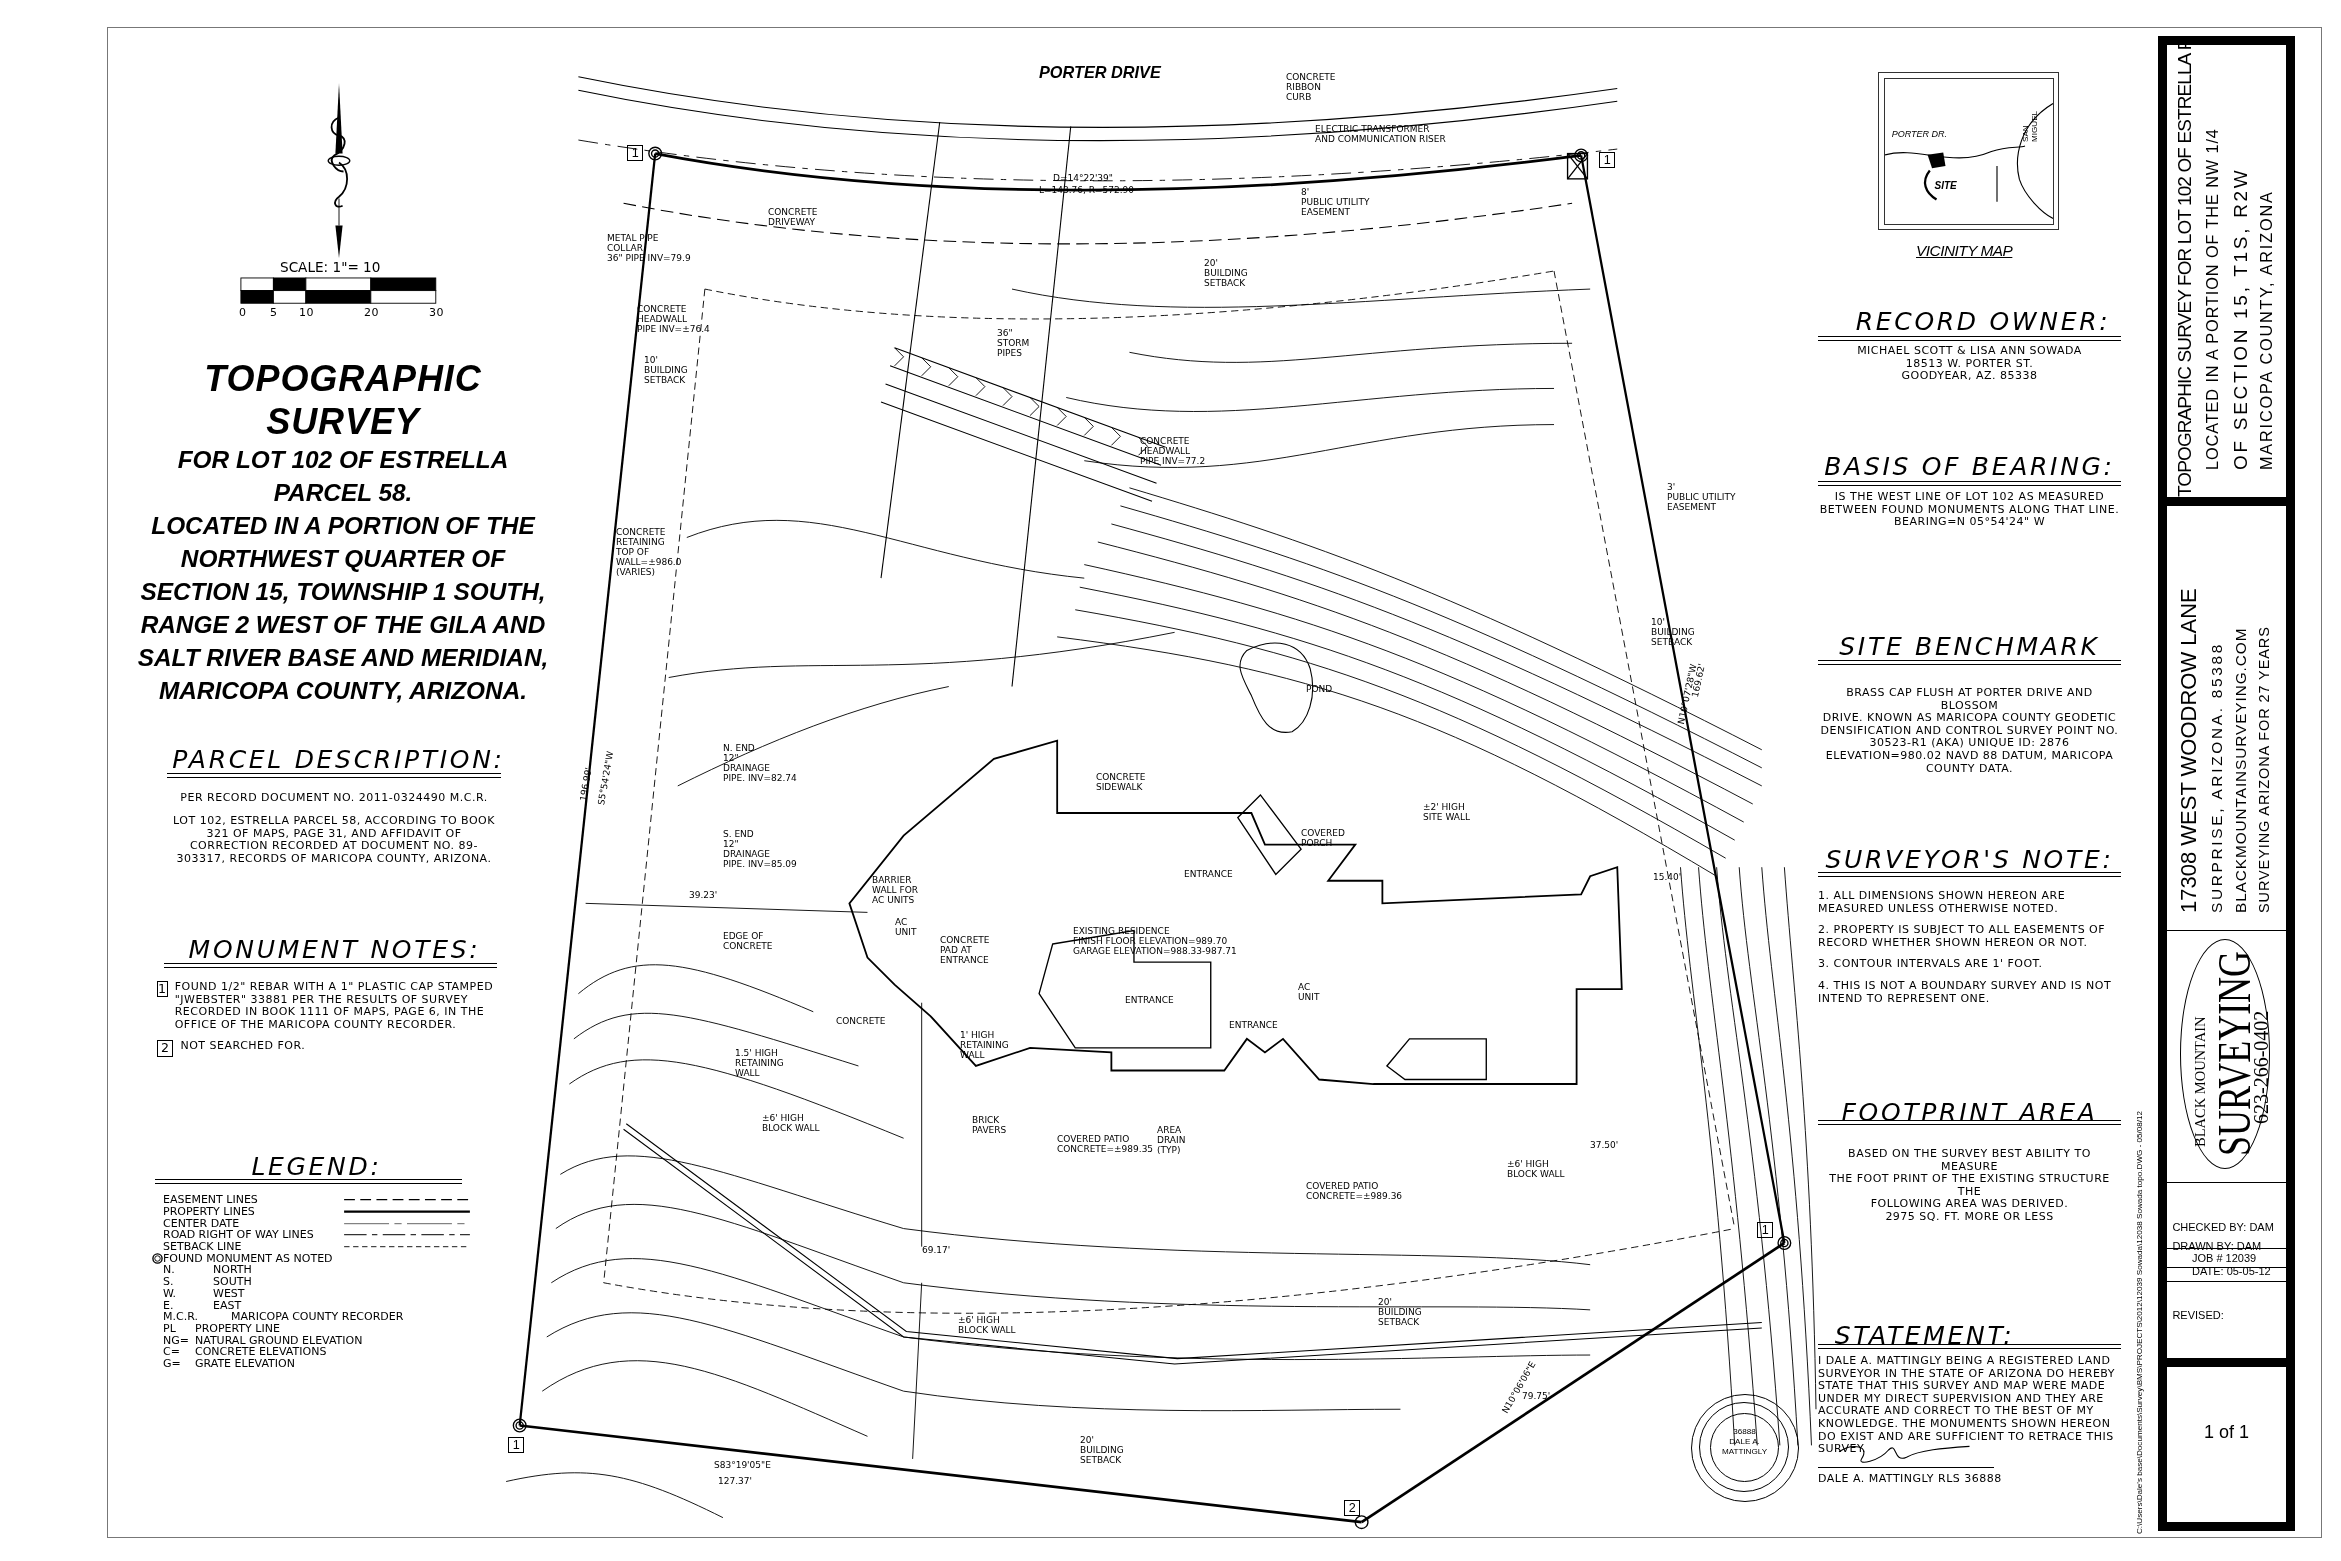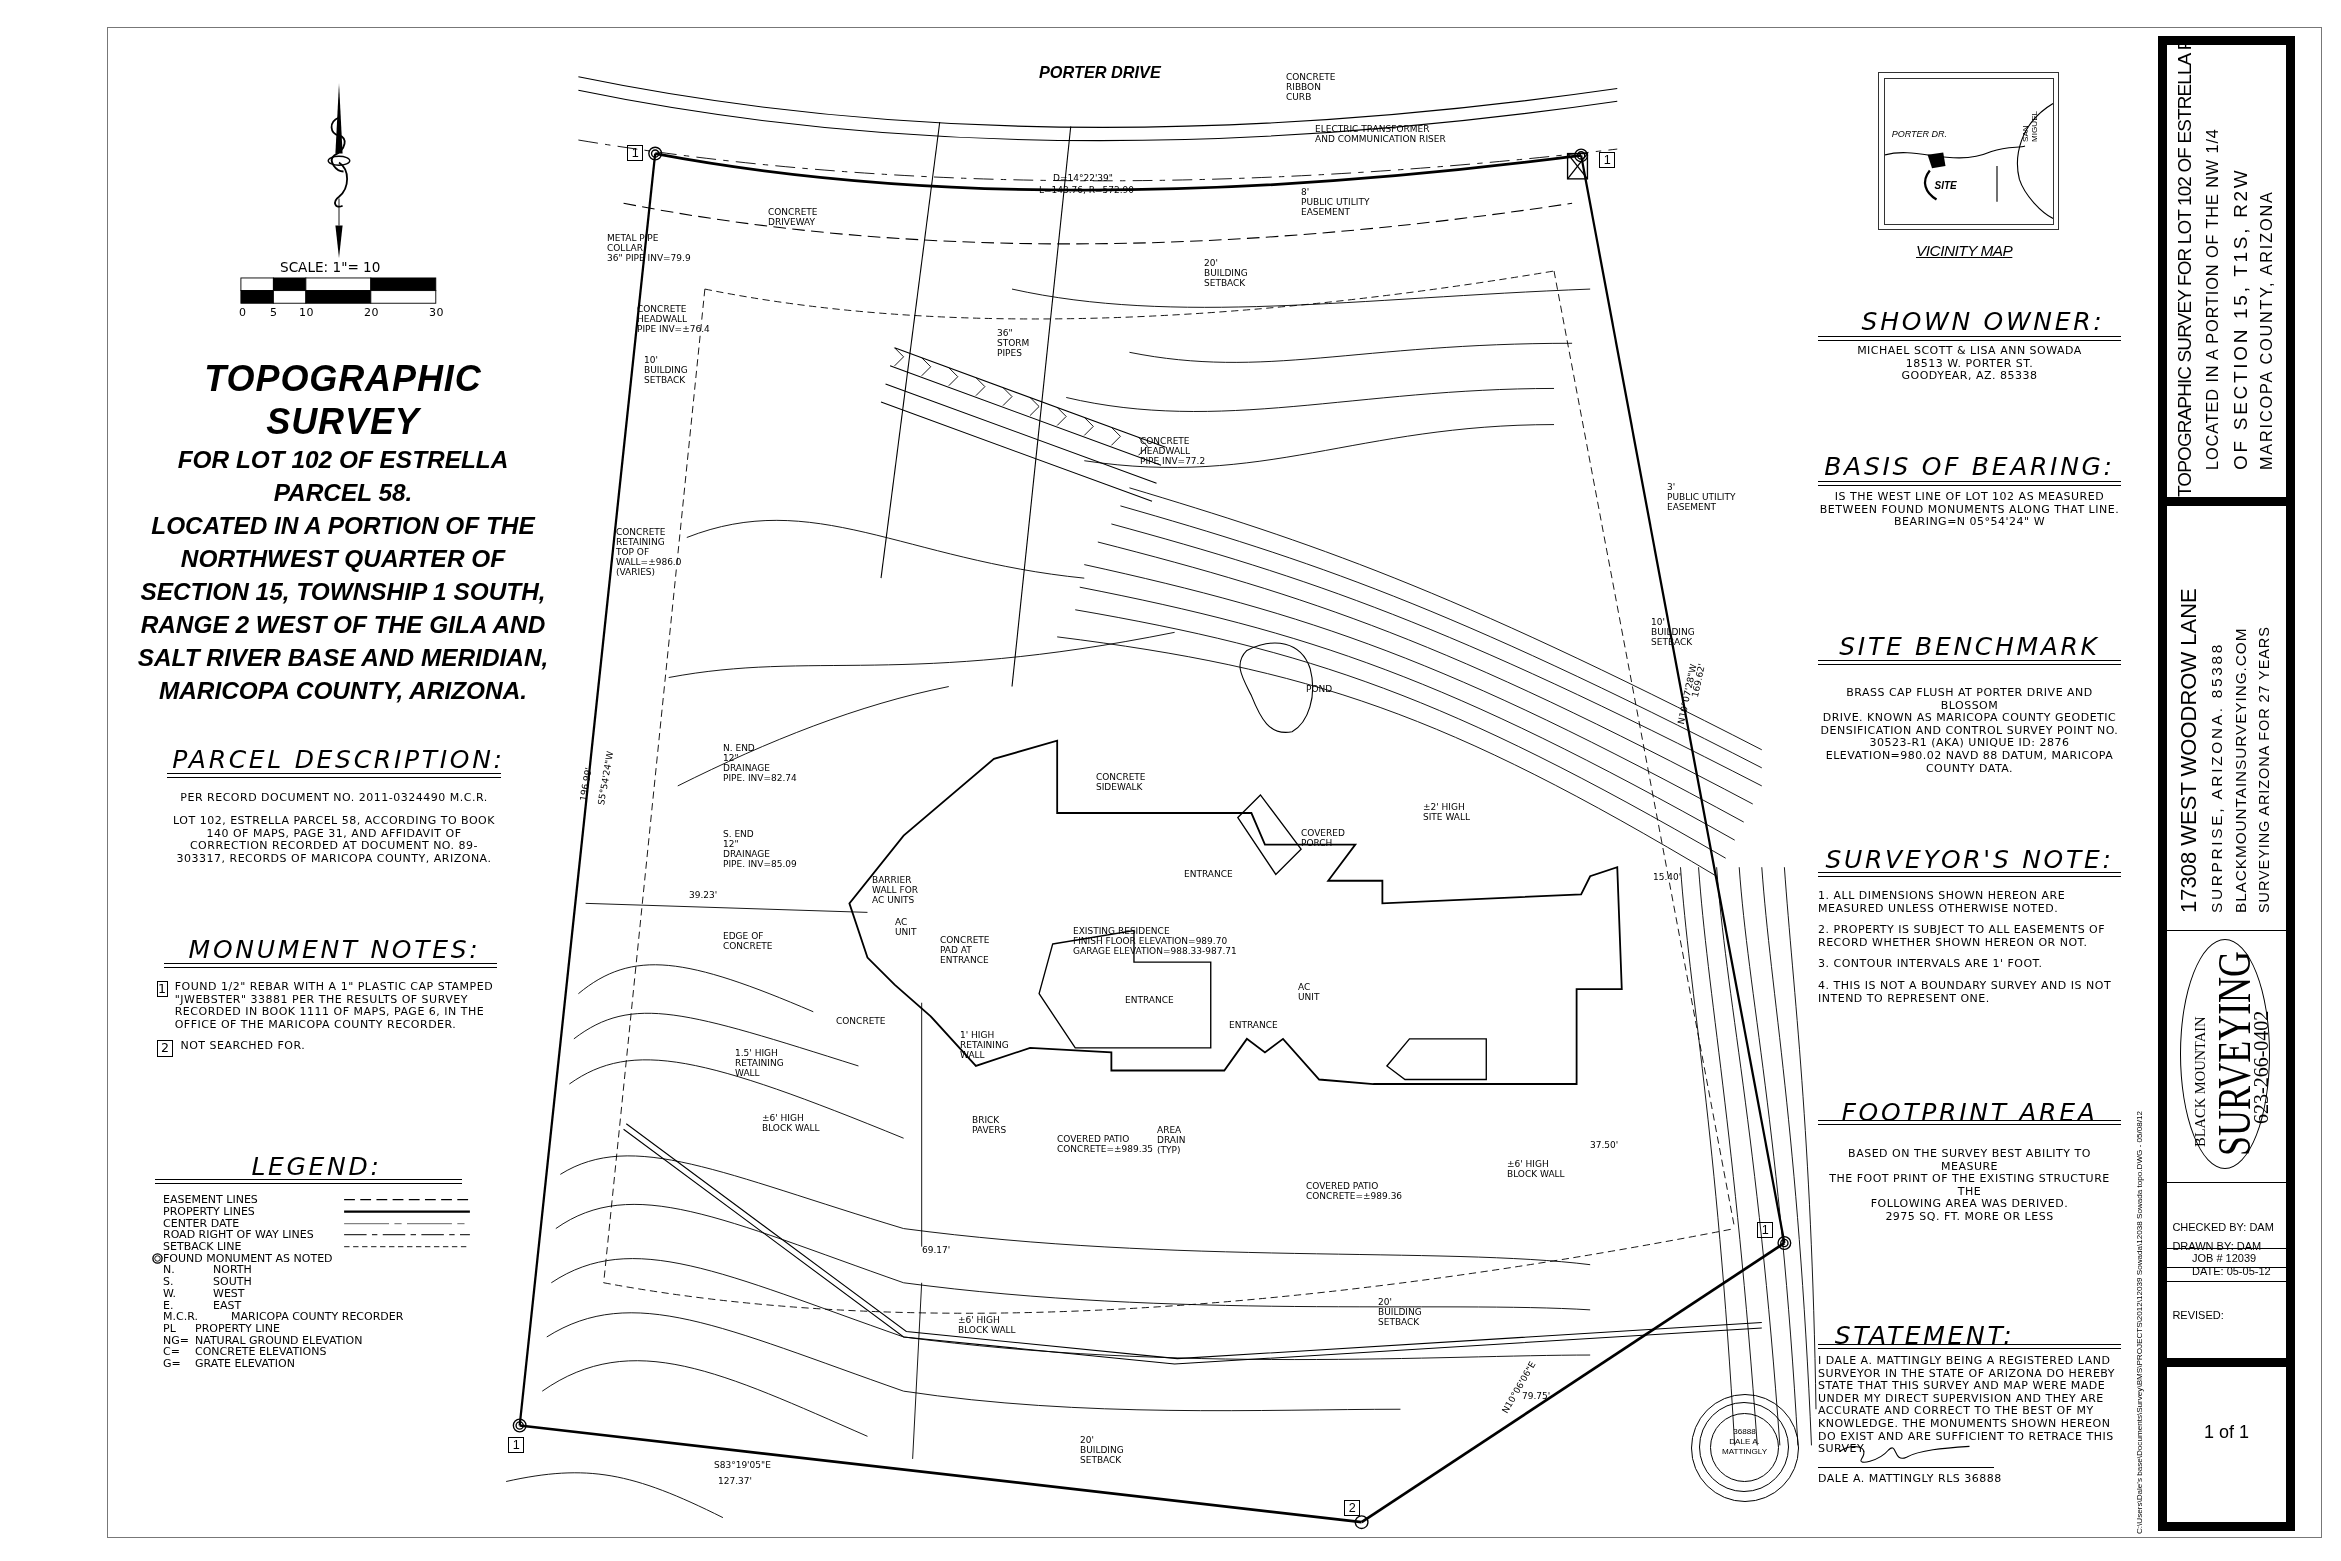--- a/index.html
+++ b/index.html
@@ -82,21 +82,21 @@
   <div class="t2">NORTHWEST QUARTER OF</div>
   <div class="t2">SECTION 15, TOWNSHIP 1 SOUTH,</div>
   <div class="t2">RANGE 2 WEST OF THE GILA AND</div>
   <div class="t2">SALT RIVER BASE AND MERIDIAN,</div>
   <div class="t2">MARICOPA COUNTY, ARIZONA.</div>
 </div>
 
 <div class="section-head" style="left:167px;top:745px;width:343px;">PARCEL  DESCRIPTION:</div>
 <div class="dbl-rule" style="left:167px;top:773px;width:334px;"></div>
 <div class="abs small center" style="left:167px;top:792px;width:334px;">PER RECORD DOCUMENT NO. 2011-0324490 M.C.R.</div>
-<div class="abs small center" style="left:167px;top:815px;width:334px;">LOT 102, ESTRELLA PARCEL 58, ACCORDING TO BOOK 140 OF MAPS, PAGE 31, AND AFFIDAVIT OF CORRECTION RECORDED AT DOCUMENT NO. 89-303317, RECORDS OF MARICOPA COUNTY, ARIZONA.</div>
+<div class="abs small center" style="left:167px;top:815px;width:334px;">LOT 102, ESTRELLA PARCEL 58, ACCORDING TO BOOK 321 OF MAPS, PAGE 31, AND AFFIDAVIT OF CORRECTION RECORDED AT DOCUMENT NO. 89-303317, RECORDS OF MARICOPA COUNTY, ARIZONA.</div>
 
 <div class="section-head" style="left:163px;top:935px;width:343px;">MONUMENT  NOTES:</div>
 <div class="dbl-rule" style="left:164px;top:963px;width:333px;"></div>
 <div class="abs small" style="left:157px;top:981px;width:343px;">
   <div class="mon-row">
     <span class="mon-box">1</span>
     <span>FOUND 1/2" REBAR WITH A 1" PLASTIC CAP STAMPED "JWEBSTER" 33881 PER THE RESULTS OF SURVEY RECORDED IN BOOK 1111 OF MAPS, PAGE 6, IN THE OFFICE OF THE MARICOPA COUNTY RECORDER.</span>
   </div>
   <div class="mon-row">
     <span class="mon-box">2</span>
@@ -414,21 +414,21 @@
       <path d="M40,82 C32,92 36,102 46,108" fill="none" stroke="#000" stroke-width="2"></path>
       <line x1="100" y1="78" x2="100" y2="110" stroke="#000"></line>
     </svg>
     <span class="abs" style="left:7.2px;top:50px;font-size:9px;font-style:italic;">PORTER DR.</span>
     <span class="abs" style="left:136px;top:63px;font-size:8.1px;transform:rotate(-90deg);transform-origin:left top;">SAN MIGUEL</span>
     <span class="abs" style="left:50px;top:101px;font-size:10px;font-weight:bold;font-style:italic;">SITE</span>
   </div>
 </div>
 <div class="vicinity-label">VICINITY MAP</div>
 
-<div class="section-head" style="left:1834px;top:307px;width:298px;">SHOWN  OWNER:</div>
+<div class="section-head" style="left:1834px;top:307px;width:298px;">RECORD  OWNER:</div>
 <div class="dbl-rule" style="left:1818px;top:336px;width:303px;"></div>
 <div class="abs small center" style="left:1818px;top:345px;width:303px;">
   <div>MICHAEL SCOTT &amp; LISA ANN SOWADA</div>
   <div>18513 W. PORTER ST.</div>
   <div>GOODYEAR, AZ. 85338</div>
 </div>
 
 <div class="section-head" style="left:1818px;top:452px;width:303px;">BASIS  OF  BEARING:</div>
 <div class="dbl-rule" style="left:1818px;top:481px;width:303px;"></div>
 <div class="abs small center" style="left:1818px;top:491px;width:303px;">

